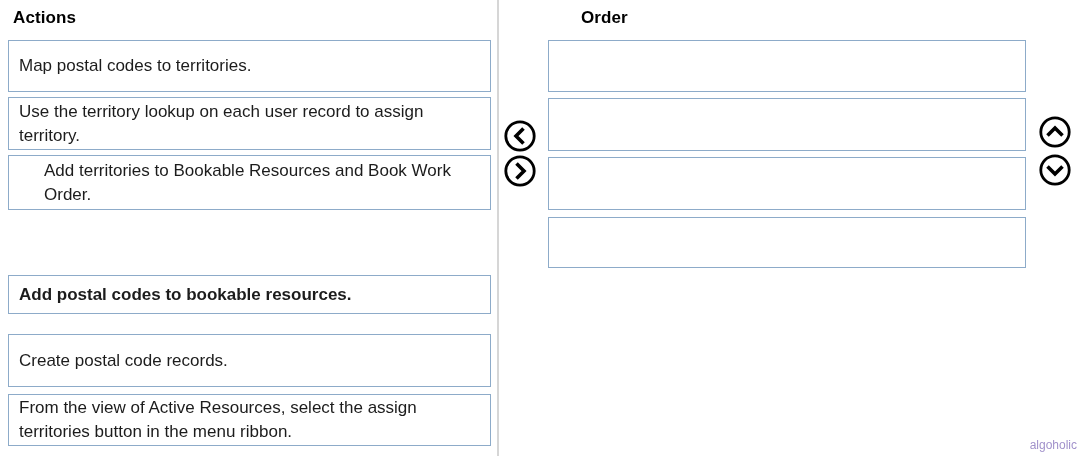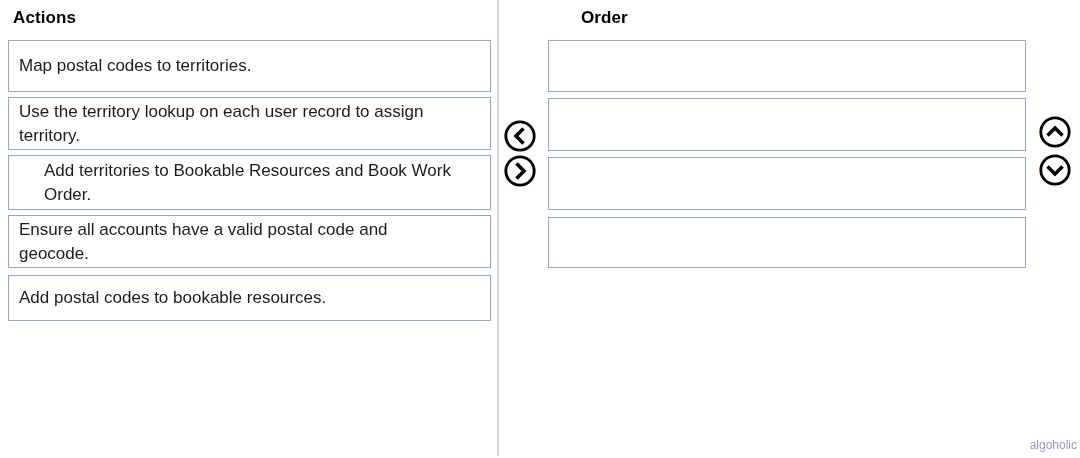--- a/index.html
+++ b/index.html
@@ -52,21 +52,21 @@
     font-size: 17px;
     line-height: 24px;
     color: #1c1c1c;
     padding: 3px 10px;
   }
   
   #action-0 { top: 40px;  height: 52px; }
   #action-1 { top: 97px;  height: 53px; }
   #action-2 { top: 155px; height: 55px; padding-left: 35px; }
   #action-3 { top: 215px; height: 53px; }
-  #action-4 { top: 275px; height: 46px; }
+  #action-4 { top: 275px; height: 39px; font-weight: bold; }
   #action-5 { top: 334px; height: 53px; }
   #action-6 { top: 394px; height: 52px; }
   
   #slot-0 { top: 40px;  height: 52px; }
   #slot-1 { top: 98px;  height: 53px; }
   #slot-2 { top: 157px; height: 53px; }
   #slot-3 { top: 217px; height: 51px; }
 
   #divider {
     position: absolute;
@@ -107,22 +107,23 @@
 </head>
 <body>
 
 <div id="page">
 
   <div class="panel-title" id="actions-title">Actions</div>
 
   <div class="item-box" id="action-1">Use the territory lookup on each user record to assign territory.</div>
   <div class="item-box" id="action-0">Map postal codes to territories.</div>
   <div class="item-box" id="action-2">Add territories to Bookable Resources and Book Work Order.</div>
-  <div class="item-box" id="action-3">Ensure all accounts have a valid postal code and geocode.</div>
   <div class="item-box" id="action-4">Add postal codes to bookable resources.</div>
+  <div class="item-box" id="action-5">Create postal code records.</div>
+  <div class="item-box" id="action-6">From the view of Active Resources, select the assign territories button in the menu ribbon.</div>
 
   <div id="divider"></div>
 
   <button class="circle-btn" id="btn-left">
     <svg width="34" height="34" viewBox="0 0 34 34">
       <circle cx="17" cy="17" r="14.2" fill="#ffffff" stroke="#000000" stroke-width="2.8"></circle>
       <path d="M20.5 9.5 L13 17 L20.5 24.5" fill="none" stroke="#000000" stroke-width="3.6"></path>
     </svg>
   </button>
   <button class="circle-btn" id="btn-right">

